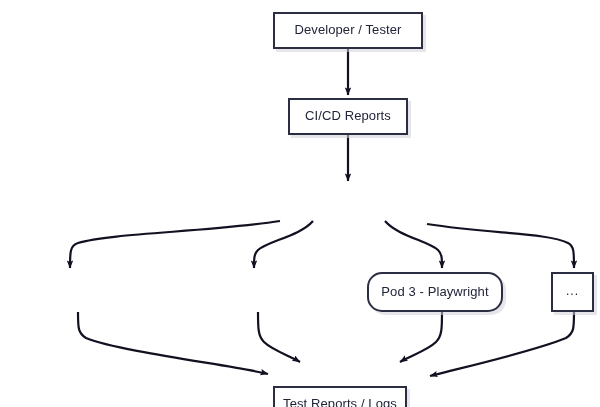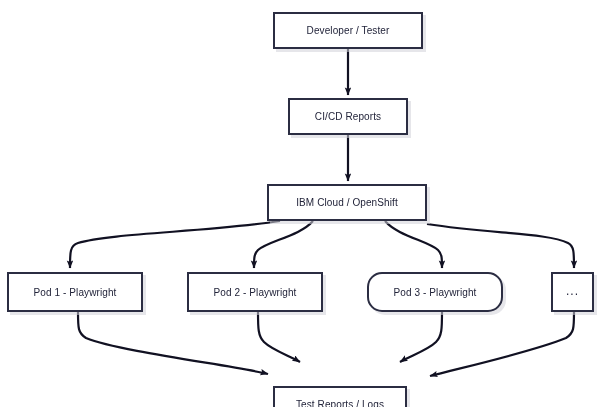--- a/index.html
+++ b/index.html
@@ -29,21 +29,21 @@
     background: #ffffff;
     border: 2.5px solid #2b2d42;
     box-shadow: 3px 3px 0 0 rgba(210,210,216,0.55);
     display: flex;
     align-items: center;
     justify-content: center;
     z-index: 2;
   }
   .node-label {
     color: #22243a;
-    font-size: 10px;
+    font-size: 13px;
     line-height: 1.1;
     letter-spacing: 0.1px;
     white-space: nowrap;
     text-align: center;
   }
   .node-label.ellipsis {
     font-size: 12px;
     letter-spacing: 1px;
   }
 </style>
@@ -84,31 +84,22 @@
   </svg>
 
   <div class="node" style="left:273px; top:12px; width:150px; height:37px;">
     <span class="node-label">Developer / Tester</span>
   </div>
 
   <div class="node" style="left:288px; top:98px; width:120px; height:37px;">
     <span class="node-label">CI/CD Reports</span>
   </div>
 
-  <div class="node" style="left:267px; top:184px; width:160px; height:37px;">
-    <span class="node-label">IBM Cloud / OpenShift</span>
-  </div>
 
-  <div class="node" style="left:7px; top:272px; width:136px; height:40px;">
-    <span class="node-label">Pod 1 - Playwright</span>
-  </div>
 
-  <div class="node" style="left:187px; top:272px; width:136px; height:40px;">
-    <span class="node-label">Pod 2 - Playwright</span>
-  </div>
 
   <div class="node" style="left:367px; top:272px; width:136px; height:40px;border-radius:15px;">
     <span class="node-label">Pod 3 - Playwright</span>
   </div>
 
   <div class="node" style="left:551px; top:272px; width:43px; height:40px;">
     <span class="node-label ellipsis">...</span>
   </div>
 
   <div class="node" style="left:273px; top:386px; width:134px; height:37px;">

